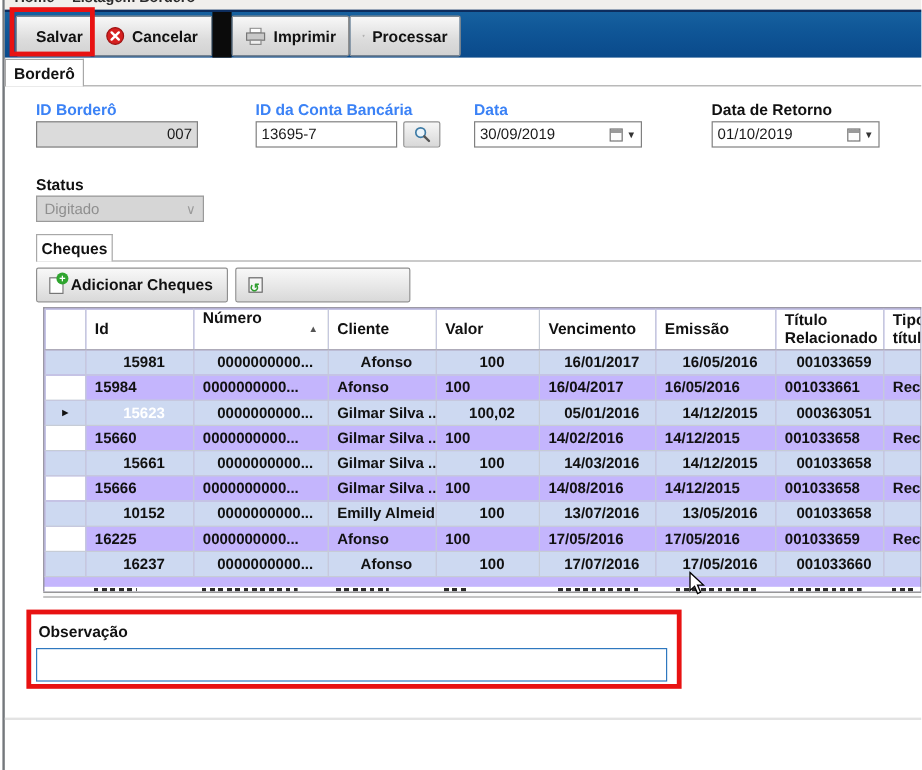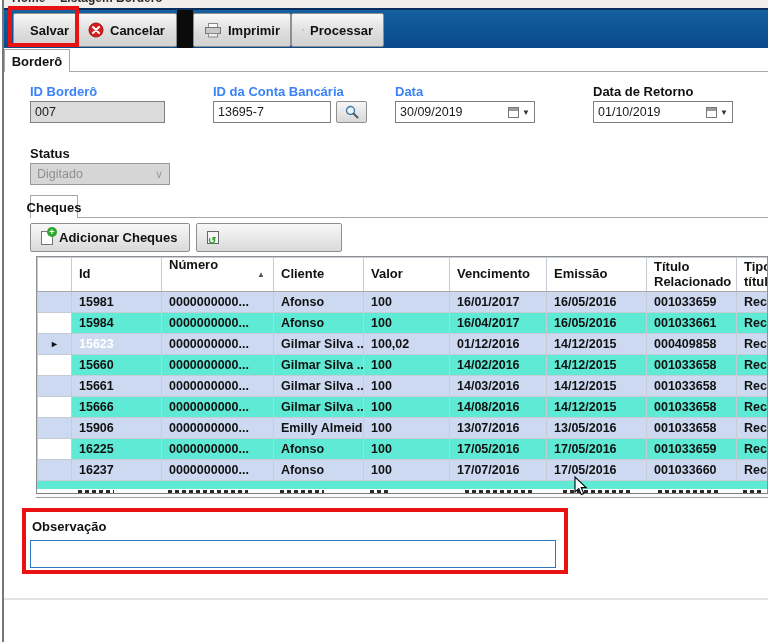--- a/index.html
+++ b/index.html
@@ -33,21 +33,21 @@
   .page-tab{left:4px;top:49px;width:66px;height:23px;background:#fff;border:1px solid #a8a8a8;border-bottom:none;
             box-sizing:border-box;display:flex;align-items:center;justify-content:center;
             font-weight:700;font-size:13px;color:#111;z-index:2;}
   .tab-line{height:1px;background:#a8a8a8;}
 
   
   .flabel{font-size:13px;font-weight:700;white-space:nowrap;}
   .blue{color:#3b82f6;} .black{color:#111;}
   .finput{height:22px;box-sizing:border-box;border:1px solid #808080;background:#fff;
           display:flex;align-items:center;font-size:12.5px;color:#1a1a1a;padding:0 4px;}
-  .finput.disabled{background:#dbdbdb;}
+  .finput.disabled{background:#dbdbdb;text-align:right;}
   .finput .val{flex:1;overflow:hidden;white-space:nowrap;}
   .cal-icon{display:inline-block;width:11px;height:11px;border:1px solid #777;box-sizing:border-box;
             background:linear-gradient(180deg,#9a9a9a 0 3px,#fdfdfd 3px),
             repeating-linear-gradient(90deg,transparent 0 2px,#cfcfcf 2px 3px);}
   .dd-arrow{font-size:8px;color:#333;margin-left:3px;}
   .sq-btn{box-sizing:border-box;background:linear-gradient(180deg,#f6f6f6,#d8d8d8);
           border:1px solid #8f8f8f;border-radius:2px;display:flex;align-items:center;justify-content:center;cursor:pointer;}
   .combo{background:#d6d6d6;border:1px solid #9a9a9a;color:#8f8f8f;display:flex;align-items:center;
          font-size:12.5px;box-sizing:border-box;padding:0 6px;}
   .combo .chev{margin-left:auto;color:#9a9a9a;font-size:11px;}
@@ -57,28 +57,28 @@
         background:linear-gradient(180deg,#f8f8f8,#d9d9d9);border:1px solid #8f8f8f;border-radius:2px;
         font-weight:700;font-size:13px;color:#111;cursor:pointer;}
   .doc-ic{position:relative;width:12px;height:14px;background:#fff;border:1px solid #777;box-sizing:border-box;}
   .doc-ic .plus{position:absolute;right:-5px;top:-5px;width:10px;height:10px;border-radius:50%;
                 background:#2fa52f;color:#fff;font-size:9px;line-height:10px;text-align:center;font-weight:700;}
   .bin-ic{position:relative;width:12px;height:13px;background:#f5f5f5;border:1px solid #666;box-sizing:border-box;}
   .bin-ic .ref{position:absolute;left:0px;bottom:-3px;color:#2f9e2f;font-size:10px;font-weight:700;line-height:10px;}
 
   
   .grid{left:36px;top:256px;width:732px;height:237px;overflow:hidden;
-        border:1px solid #8f8f8f;border-bottom:none;box-sizing:border-box;background:#5eead4;}
+        border:1px solid #8f8f8f;border-bottom:none;box-sizing:border-box;background:#c4b5fd;}
   .grid table{border-collapse:collapse;table-layout:fixed;width:819px;}
   .grid th,.grid td{border:1px solid #c6ccd6;overflow:hidden;white-space:nowrap;box-sizing:border-box;
         font-family:"Liberation Sans",sans-serif;}
   .grid th{height:33px;background:#fff;border-bottom:1px solid #a9a9a9;text-align:left;
         font-size:13px;font-weight:700;color:#111;padding:0 0 0 7px;vertical-align:middle;line-height:1.15;}
   .grid td{height:21px;font-size:12.5px;font-weight:700;color:#111;padding:0 0 0 7px;}
-  .grid tr.stripe td{background:#cdd9f1;}
+  .grid tr.stripe td{background:#cdd9f1;text-align:center;}
   .grid td.sel{background:#0f7ad2;color:#fff;}
   .grid td.ind{background:#fff;padding:0;text-align:center;font-size:9px;color:#111;}
   .sort{float:right;margin-right:8px;font-size:8px;color:#555;line-height:33px;}
   .hwrap{display:inline-block;white-space:normal;}
   .partial-row{position:absolute;left:0;top:232px;width:819px;height:5px;background:#fff;}
   .partial-row i{position:absolute;top:1px;height:3px;
         background:repeating-linear-gradient(90deg,#2a2a2a 0 4px,transparent 4px 7px);}
   .grid-bottom{left:36px;top:493px;width:732px;height:5px;border-top:1px solid #7f7f7f;border-bottom:1px solid #9f9f9f;background:#fafafa;box-sizing:border-box;}
 
   
@@ -171,21 +171,21 @@
     <span class="cal-icon"></span>
     <span class="dd-arrow">▼</span>
   </div>
 
   <div class="abs flabel black" style="left:30px;top:146px">Status</div>
   <div class="abs combo" style="left:30px;top:163px;width:140px;height:22px">
     <span>Digitado</span>
     <span class="chev">∨</span>
   </div>
 
-  <div class="abs page-tab" style="left:30px;top:195px;width:48px;height:23px">
+  <div class="abs page-tab" style="left:30px;top:195px;width:64px;height:23px">
     <span>Cheques</span>
   </div>
   <div class="abs tab-line" style="left:30px;top:217px;width:738px"></div>
 
   <div class="cbtn abs" style="left:30px;top:223px;width:160px">
     <span class="doc-ic">
       <span class="plus">+</span>
     </span>
     <span>Adicionar Cheques</span>
   </div>
@@ -243,23 +243,23 @@
             <td>16/05/2016</td>
             <td>001033661</td>
             <td>Receber</td>
           </tr>
           <tr class="stripe">
             <td class="ind">►</td>
             <td class="sel">15623</td>
             <td>0000000000...</td>
             <td>Gilmar Silva ...</td>
             <td>100,02</td>
-            <td>01/12/2016</td>
+            <td>05/01/2016</td>
             <td>14/12/2015</td>
-            <td>000409858</td>
+            <td>000363051</td>
             <td>Receber</td>
           </tr>
           <tr>
             <td class="ind"></td>
             <td>15660</td>
             <td>0000000000...</td>
             <td>Gilmar Silva ...</td>
             <td>100</td>
             <td>14/02/2016</td>
             <td>14/12/2015</td>
@@ -283,21 +283,21 @@
             <td>0000000000...</td>
             <td>Gilmar Silva ...</td>
             <td>100</td>
             <td>14/08/2016</td>
             <td>14/12/2015</td>
             <td>001033658</td>
             <td>Receber</td>
           </tr>
           <tr class="stripe">
             <td class="ind"></td>
-            <td>15906</td>
+            <td>10152</td>
             <td>0000000000...</td>
             <td>Emilly Almeid...</td>
             <td>100</td>
             <td>13/07/2016</td>
             <td>13/05/2016</td>
             <td>001033658</td>
             <td>Receber</td>
           </tr>
           <tr>
             <td class="ind"></td>

